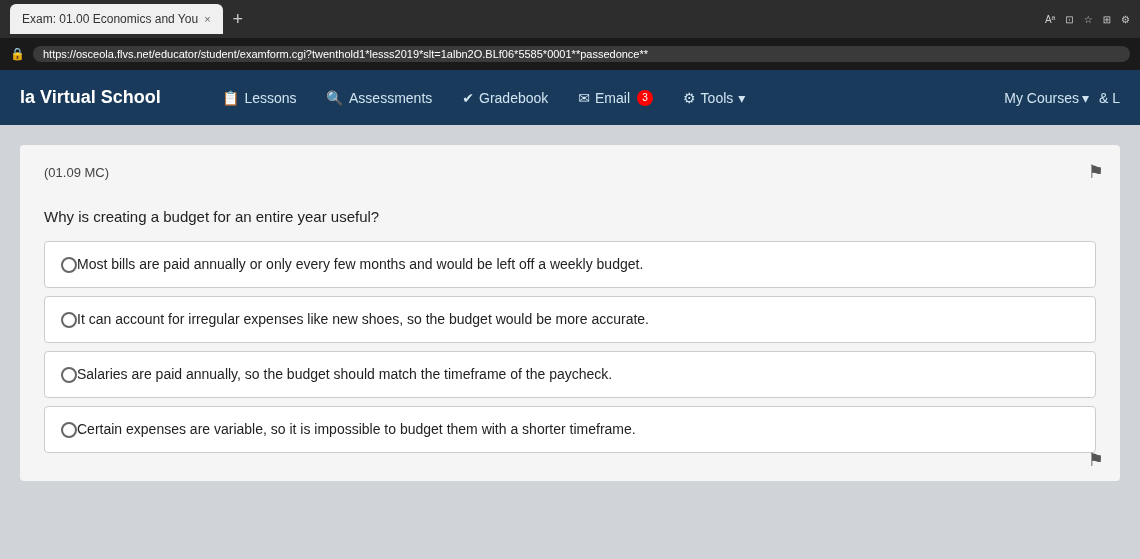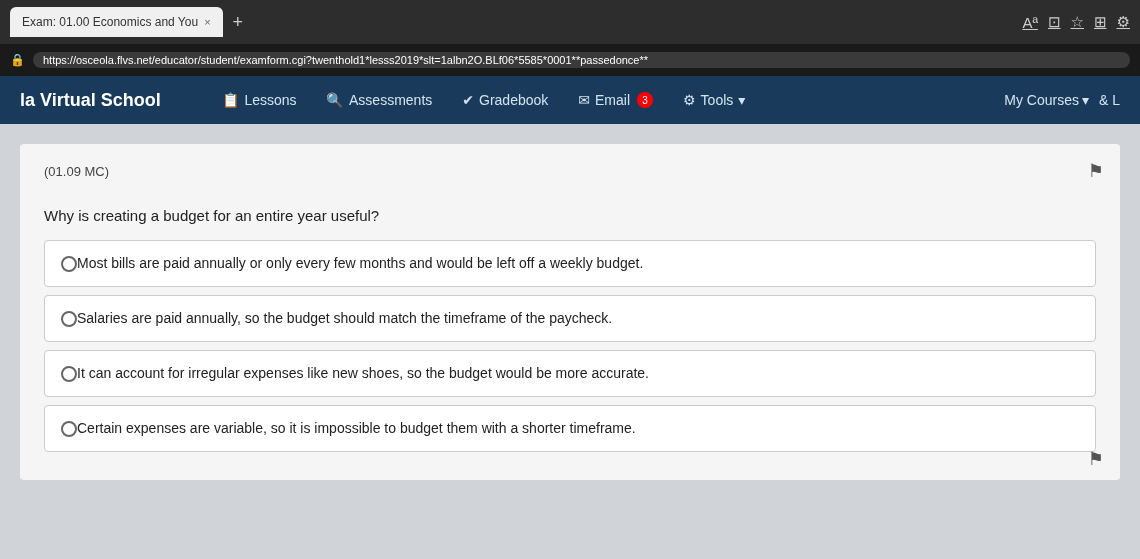--- a/index.html
+++ b/index.html
@@ -1,21 +1,21 @@
 <!DOCTYPE html>
 <html><head>
   <meta charset="utf-8">
   <style>
     * { margin: 0; padding: 0; box-sizing: border-box; }
     body { font-family: Arial, sans-serif; background: #e8e8e8; width: 1140px; height: 559px; overflow: hidden; }
 
     
     .browser-chrome {
       background: #2d2d2d;
-      height: 44px;
+      height: 38px;
       display: flex;
       align-items: center;
       padding: 0 10px;
       gap: 8px;
     }
     .tab-bar {
       display: flex;
       align-items: center;
       gap: 4px;
       flex: 1;
@@ -42,22 +42,21 @@
       cursor: pointer;
       padding: 0 6px;
     }
     .browser-icons {
       display: flex;
       gap: 10px;
       align-items: center;
     }
     .browser-icon {
       color: #ccc;
-      font-size: 15px;
-      text-decoration: underline;
+      font-size: 10px;
     }
 
     
     .address-bar {
       background: #1a1a1a;
       height: 32px;
       display: flex;
       align-items: center;
       padding: 0 10px;
       gap: 8px;
@@ -74,21 +73,21 @@
       outline: none;
     }
     .lock-icon {
       color: #aaa;
       font-size: 12px;
     }
 
     
     .nav-bar {
       background: #1a3a5c;
-      height: 48px;
+      height: 55px;
       display: flex;
       align-items: center;
       padding: 0 20px;
       gap: 0;
     }
     .site-title {
       color: white;
       font-size: 18px;
       font-weight: bold;
       margin-right: 30px;
@@ -278,25 +277,25 @@
 
     <div class="question-subheader">(01.09 MC)</div>
     <div class="question-text">Why is creating a budget for an entire year useful?</div>
 
     <div class="answer-option">
       <span class="radio-circle"></span>
       <span>Most bills are paid annually or only every few months and would be left off a weekly budget.</span>
     </div>
     <div class="answer-option">
       <span class="radio-circle"></span>
-      <span>Salaries are paid annually, so the budget should match the timeframe of the paycheck.</span>
+      <span>It can account for irregular expenses like new shoes, so the budget would be more accurate.</span>
     </div>
     <div class="answer-option">
       <span class="radio-circle"></span>
-      <span>It can account for irregular expenses like new shoes, so the budget would be more accurate.</span>
+      <span>Salaries are paid annually, so the budget should match the timeframe of the paycheck.</span>
     </div>
     <div class="answer-option">
       <span class="radio-circle"></span>
       <span>Certain expenses are variable, so it is impossible to budget them with a shorter timeframe.</span>
     </div>
 
     <span class="bottom-flag">⚑</span>
   </div>
 </div>
 

